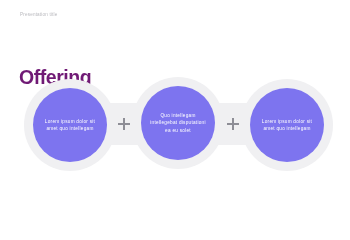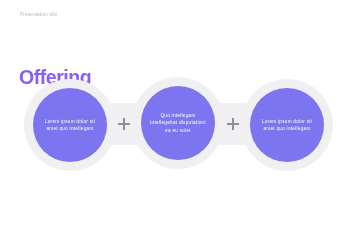--- a/index.html
+++ b/index.html
@@ -35,21 +35,21 @@
     white-space: nowrap;
   }
 
   .page-title {
     position: absolute;
     left: 19px;
     top: 35px;
     font-size: 19.5px;
     font-weight: bold;
     letter-spacing: -0.45px;
-    color: #8b5cf6;
+    color: #701a75;
     white-space: nowrap;
     line-height: 1;
     margin-top: 33px;
   }
 
   
   .diagram {
     position: absolute;
     left: 0;
     top: 0;

